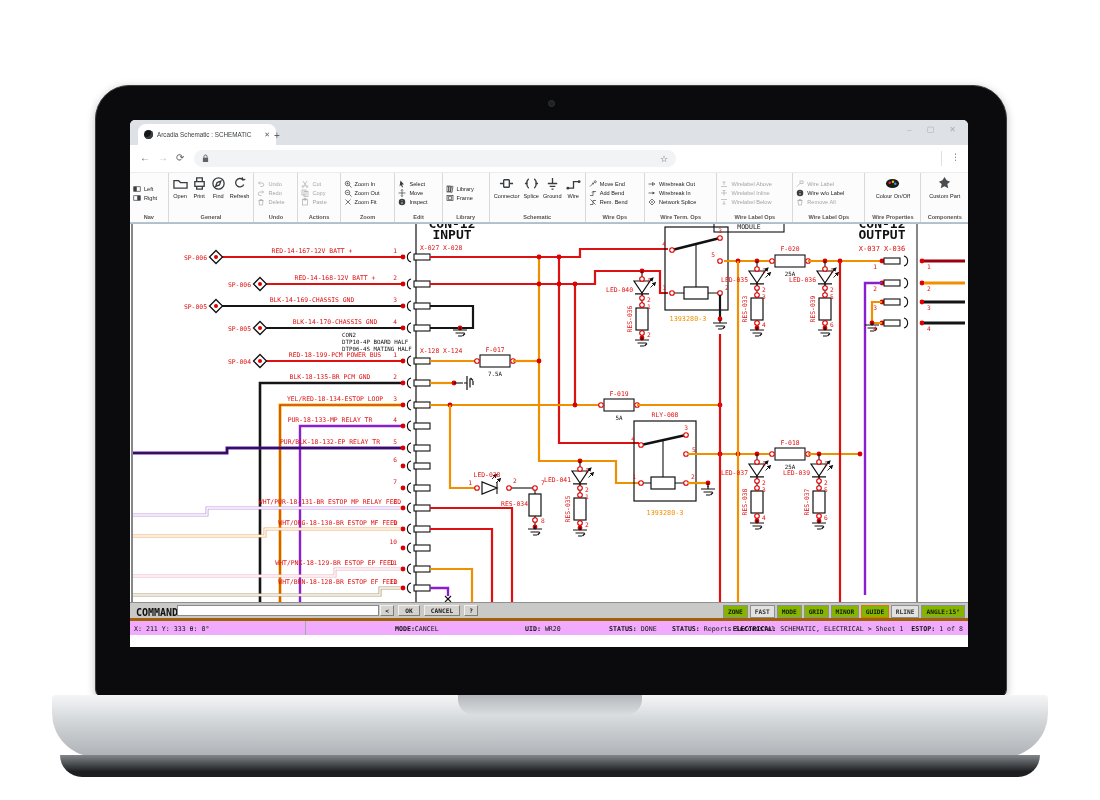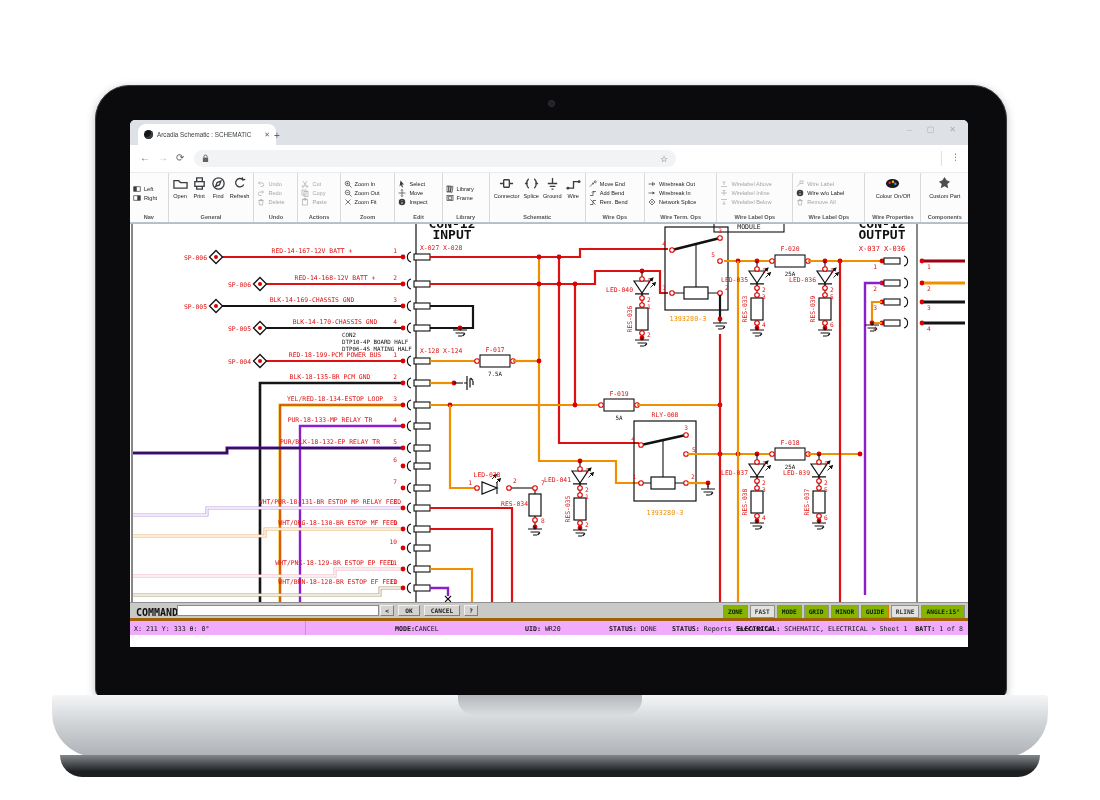--- a/index.html
+++ b/index.html
@@ -901,17 +901,17 @@
         <span class="tg">ANGLE:15°</span>
       </div>
     </div>
 
     <div class="statusbar">
       <span class="st coordcell">X: 211 Y: 333 θ: 0°</span>
       <span class="st" style="left:265px"><b>MODE:</b><span>CANCEL</span></span>
       <span class="st" style="left:395px"><b>UID:</b> <span>WR20</span></span>
       <span class="st" style="left:479px"><b>STATUS:</b> <span>DONE</span></span>
       <span class="st" style="left:542px"><b>STATUS:</b> <span>Reports Successful</span></span>
-      <span class="st stright"><b>ELECTRICAL:</b> <span>SCHEMATIC, ELECTRICAL &gt; Sheet 1</span>&nbsp;&nbsp;<b>BATT:</b> <span>1 of 8</span></span>
+      <span class="st stright"><b>ELECTRICAL:</b> <span>SCHEMATIC, ELECTRICAL &gt; Sheet 1</span>&nbsp;&nbsp;<b>ESTOP:</b> <span>1 of 8</span></span>
     </div>
 
   </div>
 </div>
 
 </body></html>

